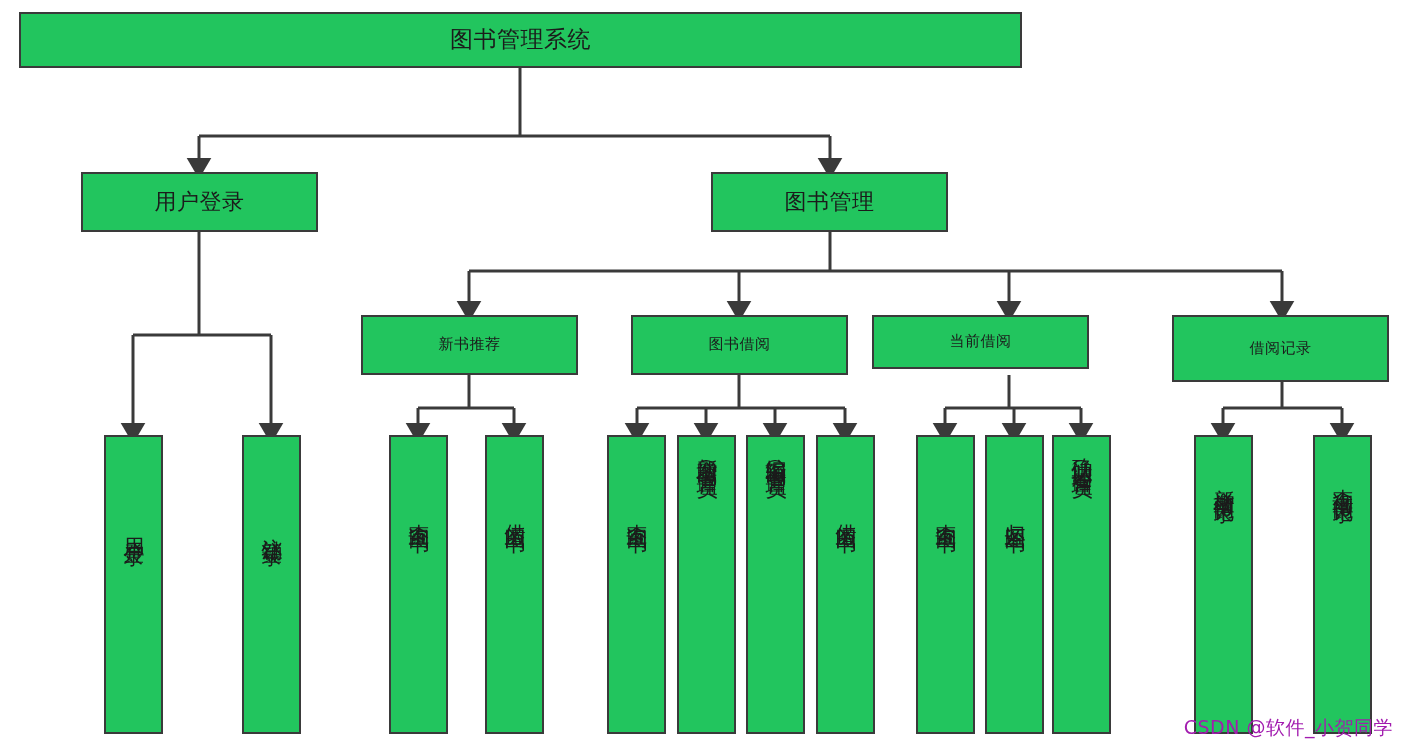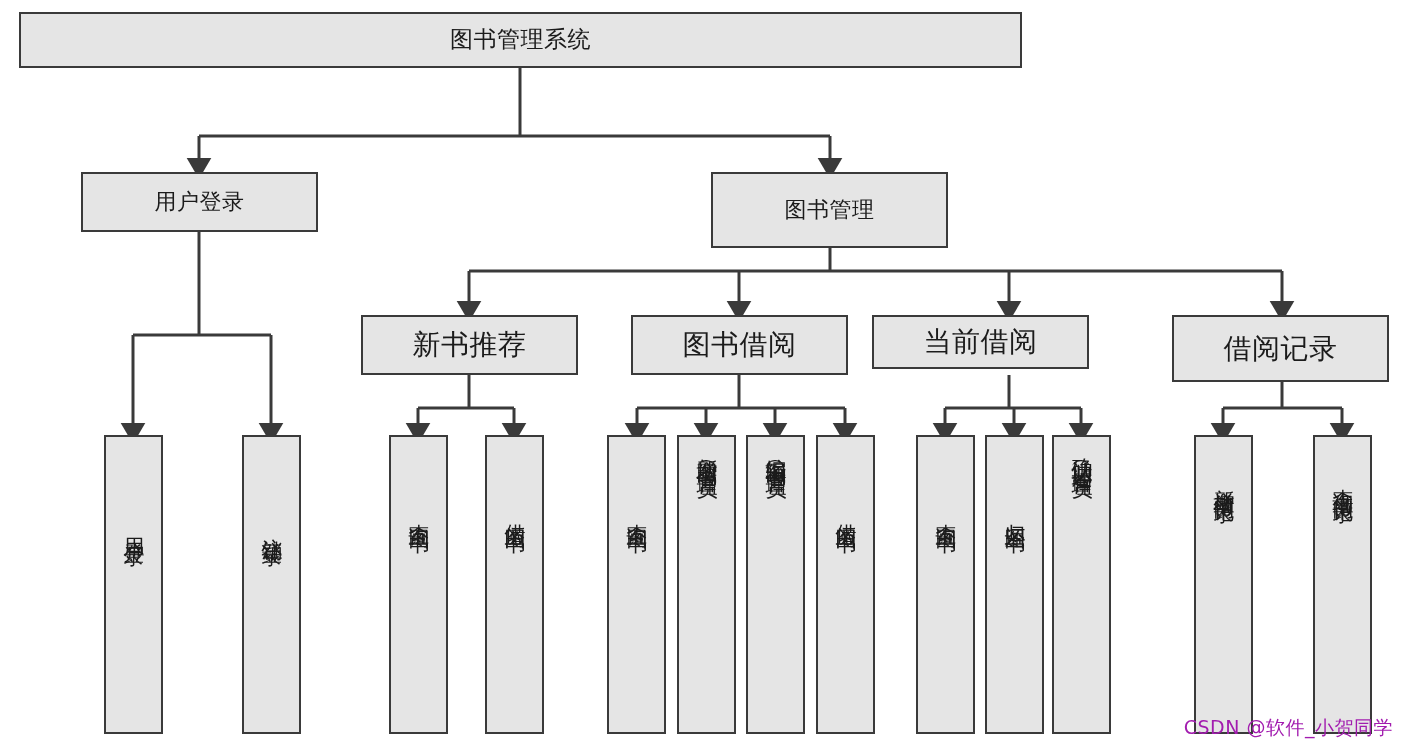--- a/index.html
+++ b/index.html
@@ -20,37 +20,37 @@
   #edges {
     position: absolute;
     left: 0;
     top: 0;
     width: 1405px;
     height: 747px;
   }
   .node {
     position: absolute;
     box-sizing: border-box;
-    background: #e5e5e5;
+    background: #22c55e;
     border: 2.5px solid #3a3a3a;
     display: flex;
     align-items: center;
     justify-content: center;
     z-index: 2;
   }
   .node-label {
     color: #1b1b1b;
     font-size: 22px;
     line-height: 1.18;
     letter-spacing: 0.5px;
     white-space: nowrap;
   }
   .node.root .node-label { font-size: 23px; }
   .node.level2 .node-label { font-size: 22px; }
-  .node.level3 .node-label { font-size: 28px; }
+  .node.level3 .node-label { font-size: 15px; }
   
   .node.leaf {
     align-items: flex-start;
     justify-content: center;
     padding-top: 6px;
   }
   .node.leaf .node-label {
     writing-mode: vertical-rl;
     text-orientation: upright;
     font-size: 21px;
@@ -124,21 +124,21 @@
     </g>
   </svg>
 
   <div class="node root" style="left:19px; top:12px; width:1003px; height:56px;">
     <span class="node-label">图书管理系统</span>
   </div>
 
   <div class="node level2" style="left:81px; top:172px; width:237px; height:60px;">
     <span class="node-label">用户登录</span>
   </div>
-  <div class="node level2" style="left:711px; top:172px; width:237px; height:76px;">
+  <div class="node level2" style="left:711px; top:172px; width:237px; height:60px;">
     <span class="node-label">图书管理</span>
   </div>
 
   <div class="node level3" style="left:361px; top:315px; width:217px; height:60px;">
     <span class="node-label">新书推荐</span>
   </div>
   <div class="node level3" style="left:631px; top:315px; width:217px; height:60px;text-align:center;">
     <span class="node-label">图书借阅</span>
   </div>
   <div class="node level3" style="left:872px; top:315px; width:217px; height:54px;">

